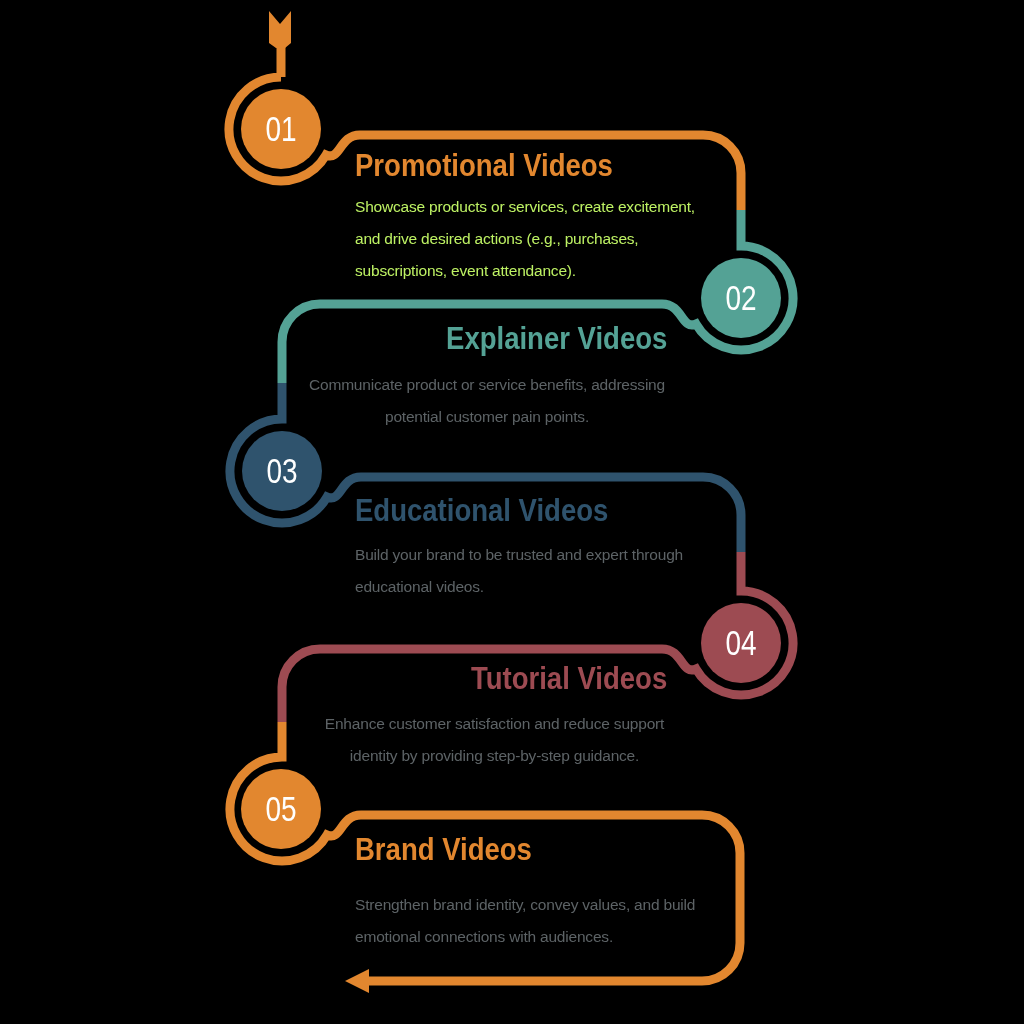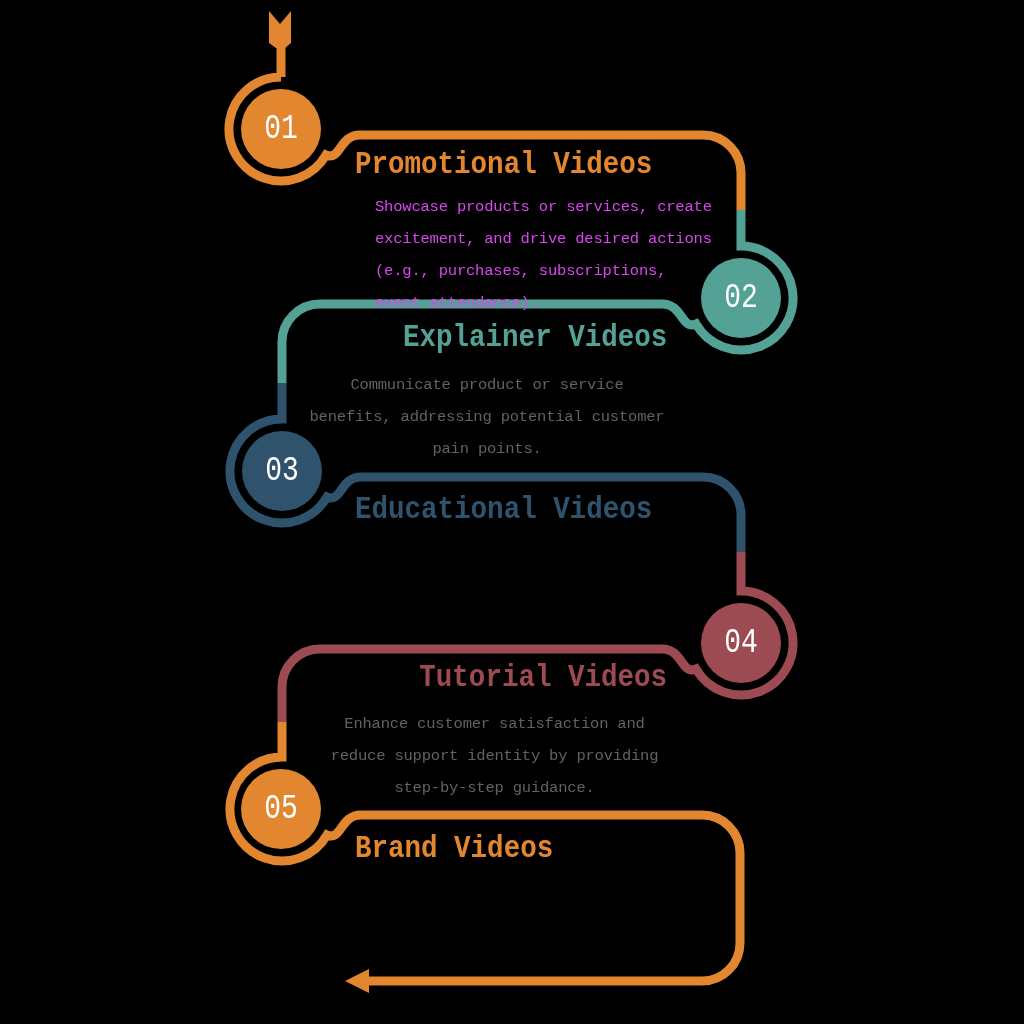--- a/index.html
+++ b/index.html
@@ -1,19 +1,19 @@
 <!DOCTYPE html>
 <html><head>
 <meta charset="utf-8">
 <style>
   html,body { margin:0; padding:0; background:#000; }
   .canvas {
     position:relative; width:1024px; height:1024px;
     background:#000; overflow:hidden;
-    font-family:Liberation Mono, monospace;
+    font-family:Liberation Sans, sans-serif;
   }
   svg.flow { position:absolute; left:0; top:0; }
   .num {
     position:absolute; width:90px; height:90px;
     display:flex; align-items:center; justify-content:center;
     color:#fff; font-size:35px; font-weight:400;
     transform:scaleX(0.8);
   }
   .title {
     position:absolute; font-size:32px; font-weight:bold;
@@ -55,25 +55,27 @@
     <circle cx="281" cy="809" r="40" fill="#E2872F"></circle>
   </svg>
 
   <div class="num" style="left:236px; top:84px;">01</div>
   <div class="num" style="left:696px; top:253px;">02</div>
   <div class="num" style="left:237px; top:426px;">03</div>
   <div class="num" style="left:696px; top:598px;">04</div>
   <div class="num" style="left:236px; top:764px;">05</div>
 
   <div class="title" style="left: 355px; top: 149px; color: rgb(226, 135, 47);">Promotional Videos</div>
-  <div class="desc" style="left: 355px; top: 191px; width: 345px; color: #d946ef; margin-left: 20px;">Showcase products or services, create excitement, and drive desired actions (e.g., purchases, subscriptions, event attendance).</div>
+  <div class="desc" style="left: 355px; top: 191px; width: 345px; color: #bef264;">Showcase products or services, create excitement, and drive desired actions (e.g., purchases, subscriptions, event attendance).</div>
 
   <div class="title right" style="right: 357px; top: 322px; color: rgb(84, 162, 149);">Explainer Videos</div>
   <div class="desc right" style="right: 357px; top: 369px; width: 360px; color: rgb(93, 99, 102);">Communicate product or service benefits, addressing potential customer pain points.</div>
 
   <div class="title" style="left: 355px; top: 494px; color: rgb(47, 83, 109);">Educational Videos</div>
+  <div class="desc" style="left: 355px; top: 539px; width: 345px; color: rgb(93, 99, 102);">Build your brand to be trusted and expert through educational videos.</div>
 
   <div class="title right" style="right: 357px; top: 662px; color: rgb(157, 75, 82);">Tutorial Videos</div>
   <div class="desc right" style="right: 357px; top: 708px; width: 345px; color: rgb(93, 99, 102);">Enhance customer satisfaction and reduce support identity by providing step-by-step guidance.</div>
 
   <div class="title" style="left: 355px; top: 833px; color: rgb(226, 135, 47);">Brand Videos</div>
+  <div class="desc" style="left: 355px; top: 889px; width: 348px; color: rgb(93, 99, 102);">Strengthen brand identity, convey values, and build emotional connections with audiences.</div>
 
 </div>
 
 </body></html>

